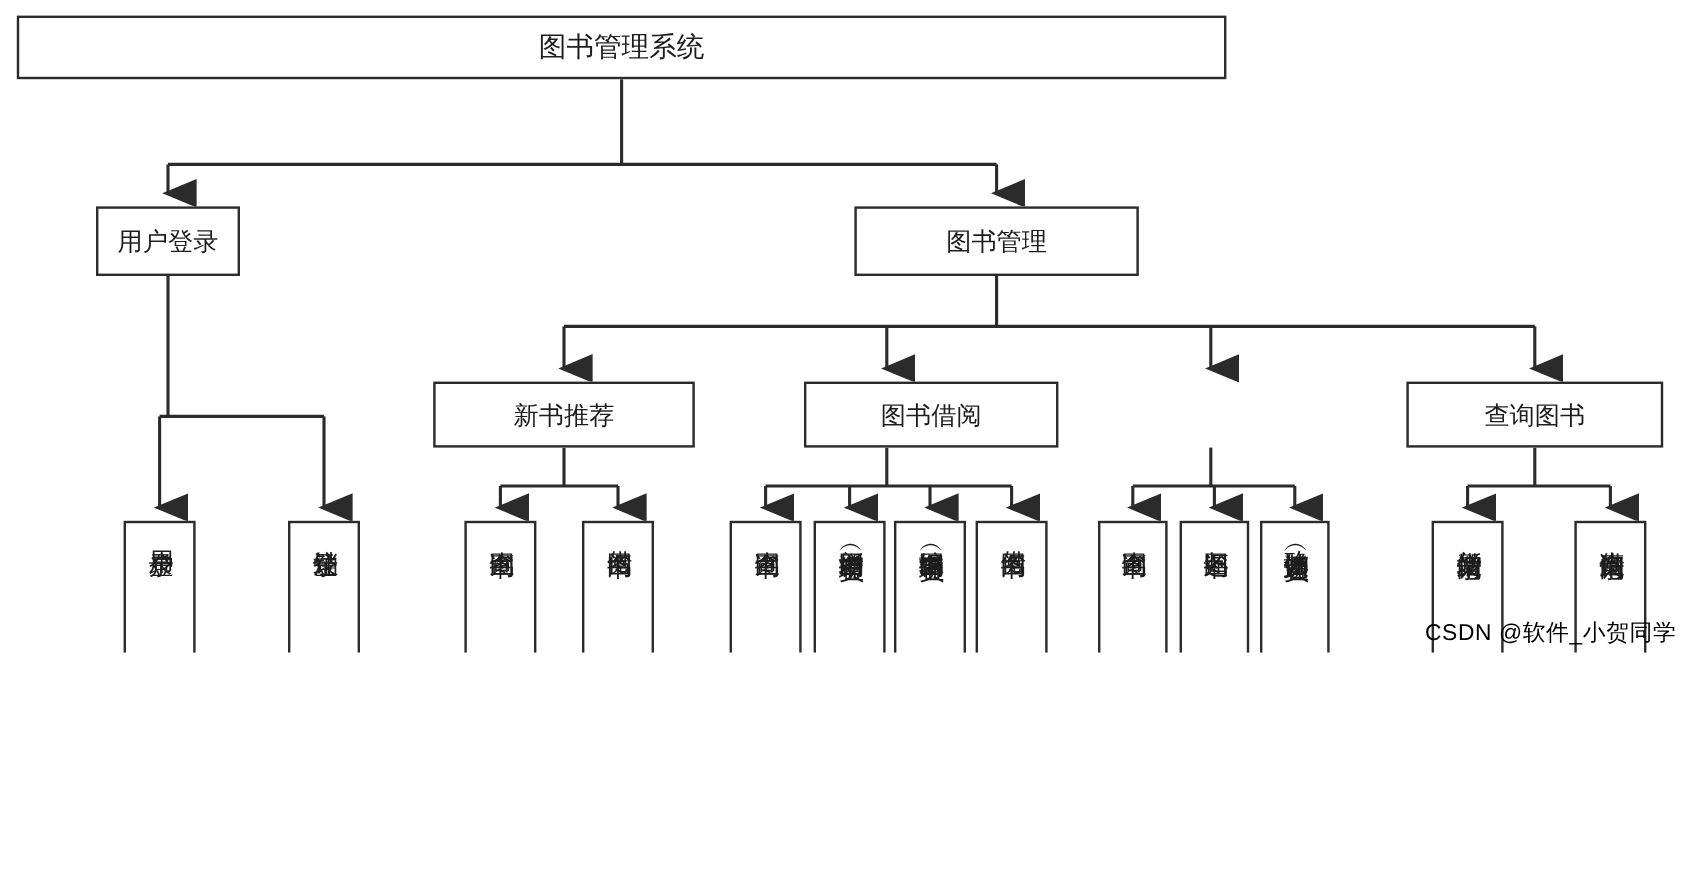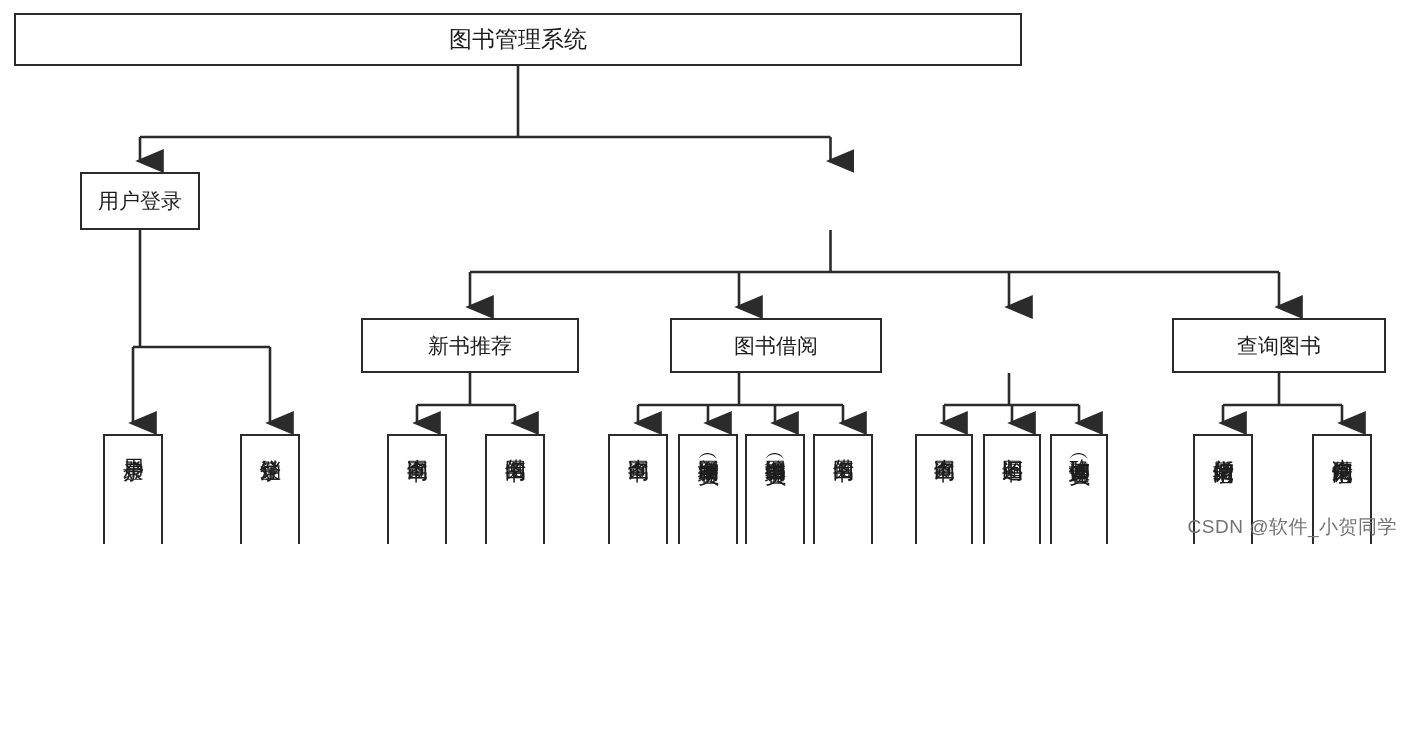--- a/index.html
+++ b/index.html
@@ -60,21 +60,21 @@
     top: 0;
     width: 1405px;
     height: 747px;
     pointer-events: none;
   }
   .watermark {
     position: absolute;
     right: 8px;
     bottom: 4px;
     font-size: 19px;
-    color: #737373;
+    color: #000000;
     white-space: nowrap;
     letter-spacing: 0.5px;
     margin-left: 12px;
   }
 </style>
 </head>
 <body>
 
 <div id="canvas">
 
@@ -121,20 +121,23 @@
       </g>
   </svg>
 
   <div class="node root" id="node-root" style="left: 14px; top: 13px; width: 1008px; height: 53px;">
     <span class="htext">图书管理系统</span>
   </div>
 
   <div class="node lvl2" id="node-l2-0" style="left: 80px; top: 172px; width: 120px; height: 58px;">
     <span class="htext">用户登录</span>
   </div>
+  <div class="node lvl2" id="node-l2-1" style="left: 712px; top: 172px; width: 237px; height: 58px;">
+    <span class="htext">图书管理</span>
+  </div>
 
   <div class="node lvl3" id="node-l3-0" style="left: 361px; top: 318px; width: 218px; height: 55px;">
     <span class="htext">新书推荐</span>
   </div>
   <div class="node lvl3" id="node-l3-1" style="left: 622px; top: 318px; width: 212px; height: 55px; margin-left: 48px;">
     <span class="htext">图书借阅</span>
   </div>
   <div class="node lvl3" id="node-l3-3" style="left: 1172px; top: 318px; width: 214px; height: 55px;">
     <span class="htext">查询图书</span>
   </div>

